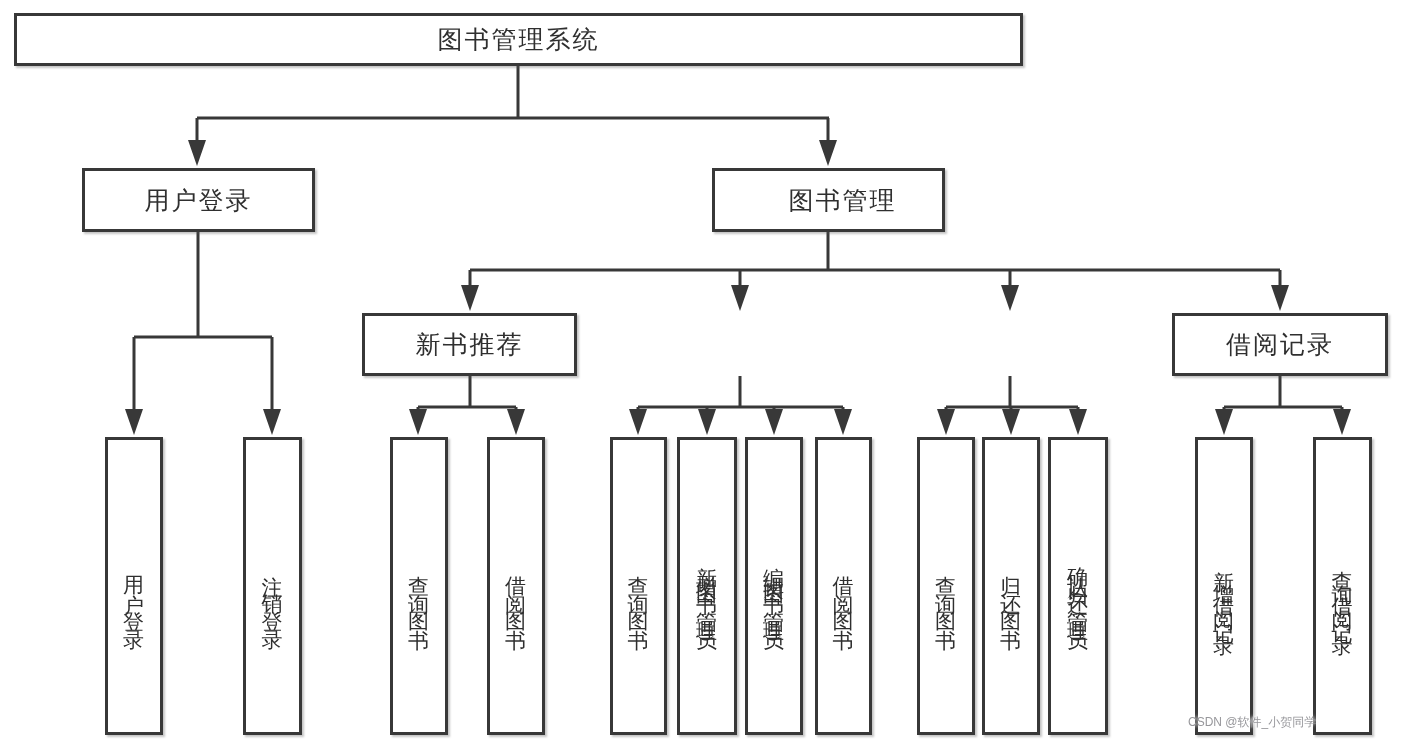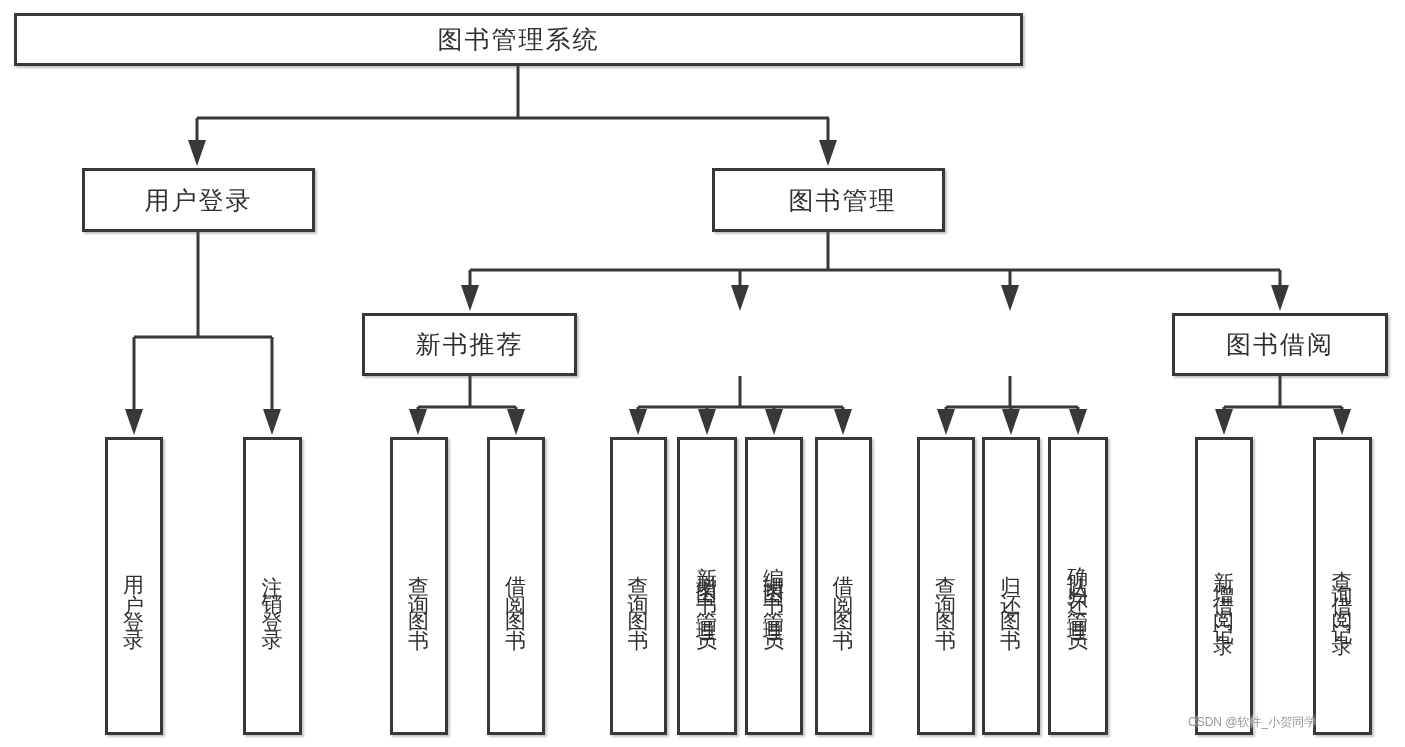--- a/index.html
+++ b/index.html
@@ -109,21 +109,21 @@
     <span class="lbl">用户登录</span>
   </div>
   <div class="node b-manage">
     <span class="lbl">图书管理</span>
   </div>
 
   <div class="node b-recommend">
     <span class="lbl">新书推荐</span>
   </div>
   <div class="node b-records">
-    <span class="lbl">图书借阅</span>
+    <span class="lbl">借阅记录</span>
   </div>
 
   <div class="node leaf short l1">
     <span class="lbl">用户登录</span>
   </div>
   <div class="node leaf short l2">
     <span class="lbl">注销登录</span>
   </div>
   <div class="node leaf short l3">
     <span class="lbl">查询图书</span>

